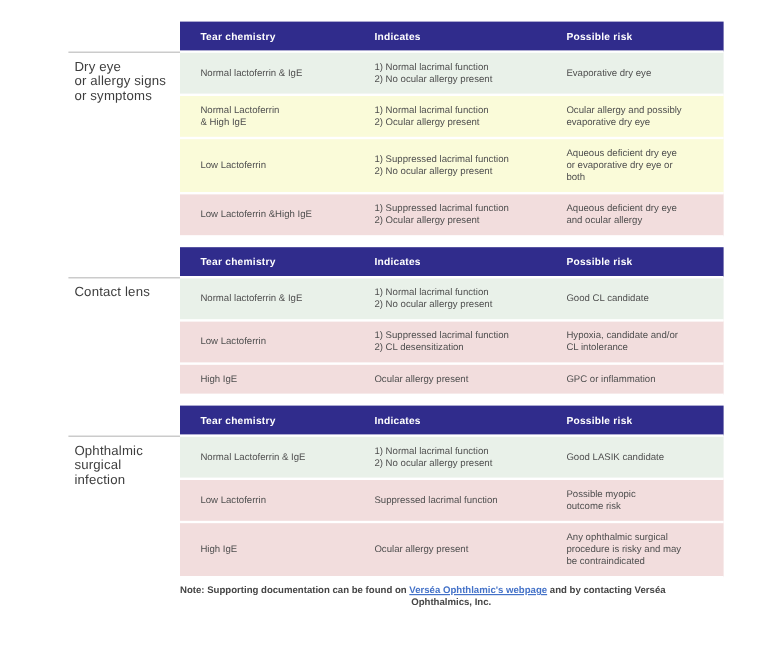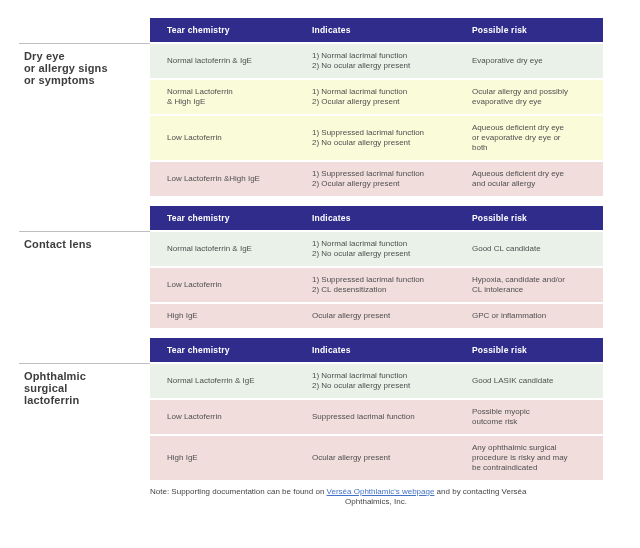--- a/index.html
+++ b/index.html
@@ -7,33 +7,33 @@
     --row-green:#e9f1e9; --row-yellow:#fafbd9; --row-pink:#f2dddd;
     --divider:#bfbfbf; --body-text:#4f4f4f; --label-text:#3d3d3d; --link:#4472c8;
   }
   html,body{margin:0;padding:0;background:#ffffff;}
   body{width:640px;height:548px;font-family:"Liberation Sans",sans-serif;overflow:hidden;}
   .page{position:relative;width:640px;height:548px;background:#fff;box-sizing:border-box;padding-top:18px;}
   .section{display:flex;align-items:flex-start;}
   .section + .section{margin-top:8px;}
   .label-col{width:150px;flex:none;box-sizing:border-box;padding:25px 0 0 19px;}
   .section-label{border-top:1px solid var(--divider,#bfbfbf);padding:6px 0 0 5px;
-    font-size:11px;font-weight:700;color:var(--label-text,#3d3d3d);line-height:12px;letter-spacing:.15px;}
+    font-size:11px;font-weight:400;color:var(--label-text,#3d3d3d);line-height:12px;letter-spacing:.15px;margin-left:38px;}
   table.data-table{width:453px;flex:none;border-collapse:collapse;table-layout:fixed;}
   col.c1{width:145px;} col.c2{width:160px;} col.c3{width:148px;}
   th{background:var(--header-bg,#302c8c);color:var(--header-text,#fff);text-align:left;
     font-size:8.5px;font-weight:700;letter-spacing:.2px;line-height:10px;
     padding:7px 6px 7px 17px;border-bottom:2px solid #fff;margin-left:20px;}
   td{font-size:8px;color:var(--body-text,#4f4f4f);line-height:10px;vertical-align:middle;
     padding:7px 6px 7px 17px;border-bottom:2px solid #fff;}
   tr.tone-green td{background:var(--row-green,#e9f1e9);}
   tr.tone-yellow td{background:var(--row-yellow,#fafbd9);}
   tr.tone-pink td{background:var(--row-pink,#f2dddd);}
   .ln{display:block;}
-  .note{margin:5px 0 0 150px;width:452px;font-size:8px;line-height:9.5px;color:#454545;}
+  .note{margin:5px 0 0 150px;width:452px;font-size:8px;line-height:9.5px;color:#454545;font-weight:bold;}
   .note a{color:var(--link,#4472c8);text-decoration:underline;cursor:pointer;}
   .note .line2{display:block;text-align:center;}
 </style>
 </head>
 <body>
 
 <div class="page">
 
   <div class="section">
     <div class="label-col">
@@ -168,21 +168,21 @@
       </tr>
     </tbody>
       </table>
   </div>
 
   <div class="section">
     <div class="label-col">
       <div class="section-label">
           <span class="ln">Ophthalmic</span>
           <span class="ln">surgical</span>
-          <span class="ln">lactoferrin</span>
+          <span class="ln">infection</span>
         </div>
     </div>
     <table class="data-table">
       <colgroup>
           <col class="c1">
           <col class="c2">
           <col class="c3">
         </colgroup>
       <tbody>
           <tr>

